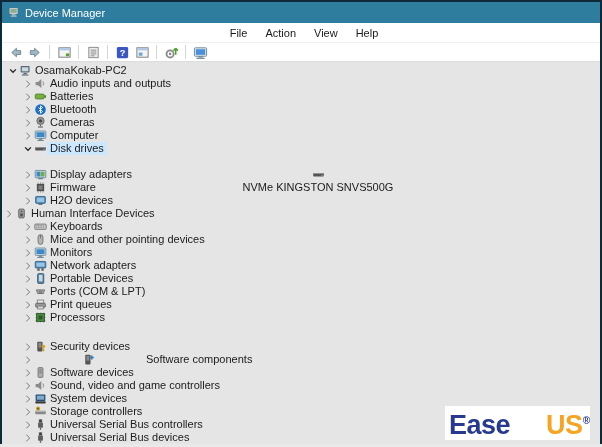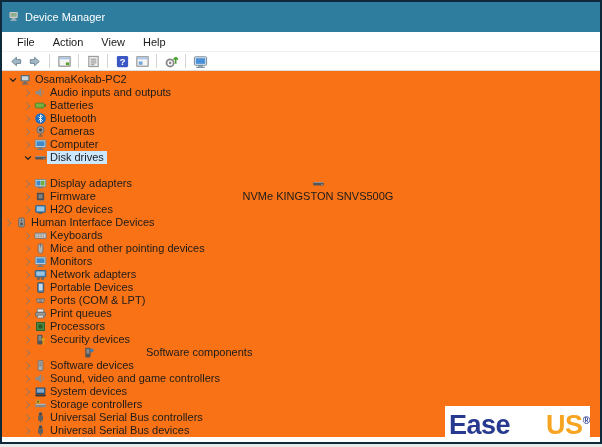--- a/index.html
+++ b/index.html
@@ -6,36 +6,36 @@
   body{
     width:602px;height:447px;overflow:hidden;position:relative;
     background:#e9e9e9;font-family:"Liberation Sans",sans-serif;
     -webkit-font-smoothing:antialiased;
   }
   .window{
     position:absolute;left:0;top:0;width:598px;height:440px;
     border:2px solid #0e2a3a;background:#fff;
   }
   .titlebar{
-    height:30px;background:#2e7d9e;display:flex;align-items:center;
+    height:21px;background:#2e7d9e;display:flex;align-items:center;
     padding:0 6px;gap:5px;
   }
   .titlebar .title{color:#fff;font-size:11px;line-height:16px;}
   .menubar{
     height:19px;background:#fff;display:flex;align-items:center;
-    padding-left:6px;border-bottom:1px solid #f0f0f0;
+    padding-left:6px;border-bottom:1px solid #f0f0f0;justify-content:center;
   }
   .menu-item{font-size:11px;color:#1a1a1a;padding:2px 9px;cursor:default;}
   .toolbar{
     height:18px;background:#fff;display:flex;align-items:center;
     padding:0 4px;gap:2px;border-bottom:1px solid #dcdcdc;
   }
   .tool{width:18px;height:16px;display:flex;align-items:center;justify-content:center;}
   .tool-sep{width:1px;height:14px;background:#d6d6d6;margin:0 3px;}
-  .tree{padding-top:2px;background:#f97316;}
+  .tree{padding-top:2px;background:#e5e5e5;}
   .tree-row{display:flex;align-items:center;height:13px;}
   .chev{width:13px;height:13px;display:flex;align-items:center;justify-content:center;flex:0 0 13px;}
   .ticon{width:13px;height:13px;display:flex;align-items:center;justify-content:center;flex:0 0 13px;}
   .tlabel{
     font-size:11px;line-height:13px;color:#1b1b1b;padding:0 3px;white-space:nowrap;
   }
   .tlabel.selected{background:#cce8ff;}
   .watermark{
     position:absolute;right:12px;bottom:7px;background:#fff;
     font-weight:bold;font-size:27px;letter-spacing:-0.5px;line-height:30px;
@@ -411,21 +411,21 @@
         </span>
         <span class="ticon">
           <svg width="13" height="13" viewBox="0 0 16 16">
             <path d="M4 1.8 v2 M8 1.8 v2 M12 1.8 v2 M4 12.2 v2 M8 12.2 v2 M12 12.2 v2 M1.8 4 h2 M1.8 8 h2 M1.8 12 h2 M12.2 4 h2 M12.2 8 h2 M12.2 12 h2" stroke="#8a8a8a" stroke-width="1"></path>
             <rect x="3.2" y="3.2" width="9.6" height="9.6" fill="#4d8f45" stroke="#2c5a27" stroke-width="1.2"></rect>
             <rect x="5.5" y="5.5" width="5" height="5" fill="#2c5a27"></rect>
           </svg>
         </span>
         <span class="tlabel">Processors</span>
       </div>
-      <div class="tree-row" style="padding-left: 19px;">
+      <div class="tree-row" style="padding-left: 19px; margin-top: 16px;">
         <span class="chev">
           <svg width="10" height="10" viewBox="0 0 12 12">
             <path d="M4 2 L8 6 L4 10" stroke="#7a7a7a" fill="none" stroke-width="1.2"></path>
           </svg>
         </span>
         <span class="ticon">
           <svg width="13" height="13" viewBox="0 0 16 16">
             <rect x="4" y="2" width="6.5" height="12" rx="1" fill="#555"></rect>
             <rect x="5.5" y="3.5" width="3.5" height="6" fill="#8a8a8a"></rect>
             <circle cx="11.5" cy="8" r="2.2" fill="#d8a31a"></circle>

